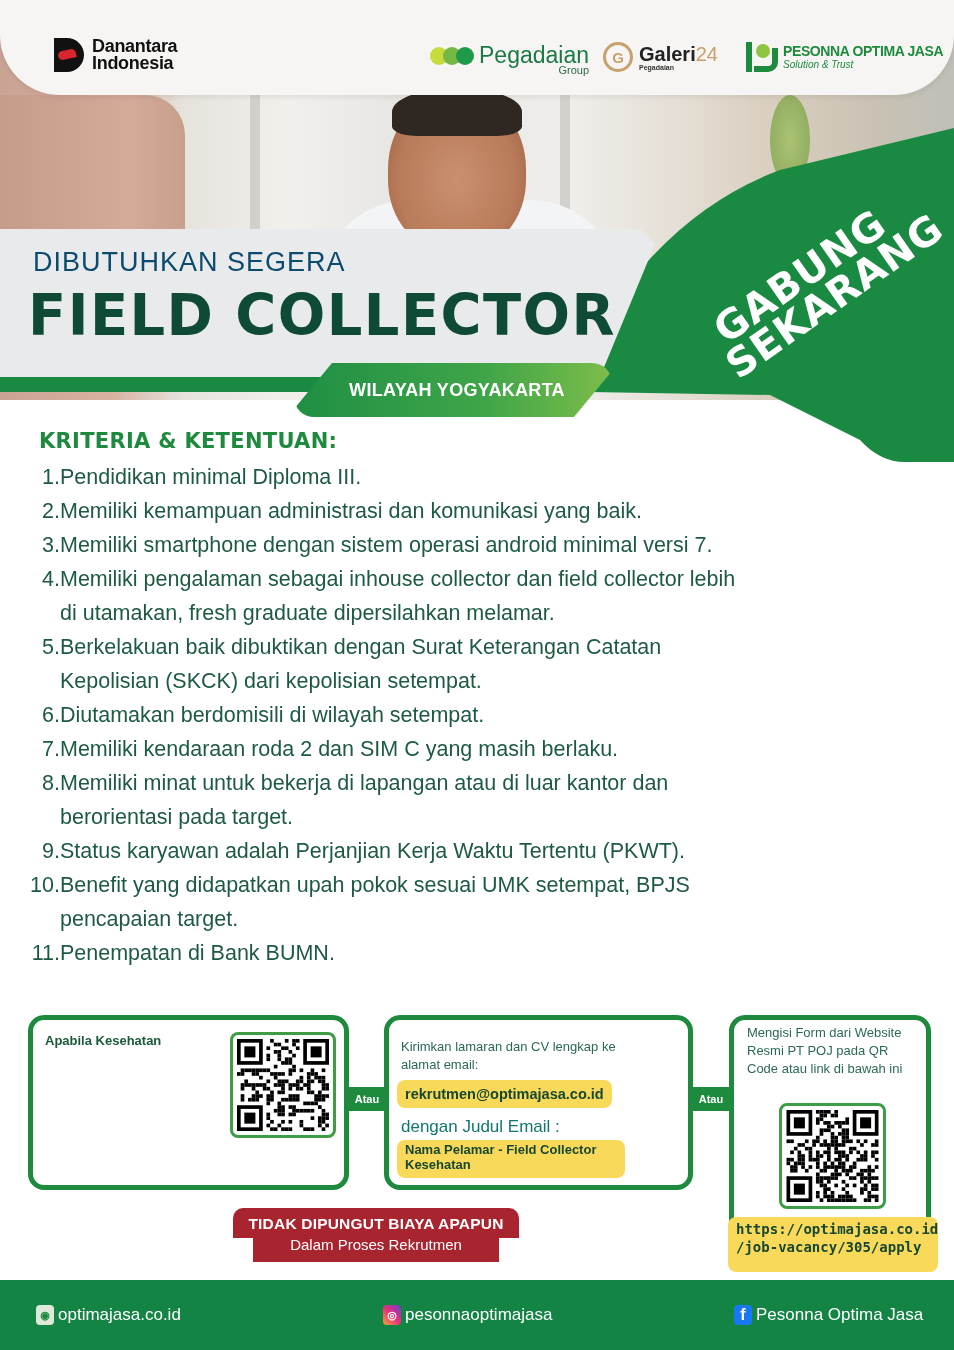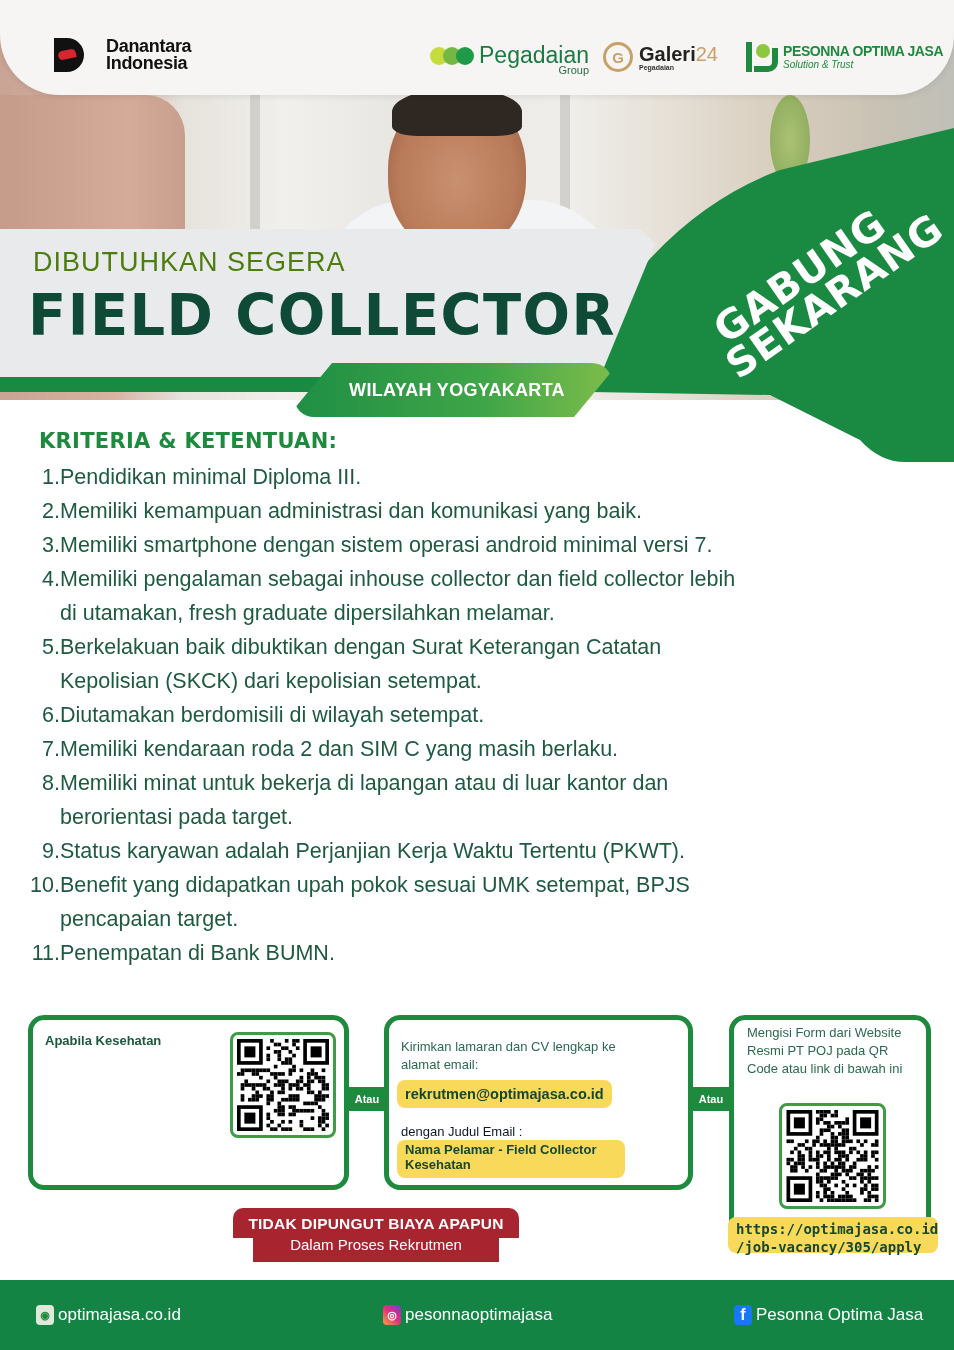--- a/index.html
+++ b/index.html
@@ -33,21 +33,21 @@
     border-radius: 0 40px 0 0;
   }
   .plant { position: absolute; left: 770px; top: 95px; width: 40px; height: 90px; border-radius: 50%; background: radial-gradient(#9cbf5a, #6e9a3a); opacity: .75; }
 
   
   .logo-bar {
     position: absolute; left: 0; top: 0; width: 954px; height: 95px;
     background: #f6f5f3; border-radius: 0 0 60px 60px;
     box-shadow: 0 2px 6px rgba(0,0,0,.08);
   }
-  .danantara { position: absolute; left: 54px; top: 38px; display: flex; align-items: center; gap: 22px; }
+  .danantara { position: absolute; left: 54px; top: 38px; display: flex; align-items: center; gap: 8px; }
   .danantara-mark {
     width: 30px; height: 34px; background: #111; border-radius: 0 17px 17px 0; position: relative;
   }
   .danantara-mark::after {
     content: ""; position: absolute; left: 4px; top: 12px; width: 18px; height: 9px;
     background: #d7262e; border-radius: 9px 9px 0 9px; transform: rotate(-12deg);
   }
   .danantara-text { font-weight: 700; font-size: 18px; line-height: 17px; color: #111; letter-spacing: -.3px; }
 
   .pegadaian { position: absolute; left: 430px; top: 42px; display: flex; align-items: flex-start; gap: 4px; }
@@ -77,21 +77,21 @@
   .green-band { position: absolute; left: 0; top: 375px; width: 954px; height: 17px; background: #1a8a43; }
   .green-diag {
     position: absolute; left: 0; top: 0; width: 954px; height: 470px;
   }
   .title-panel {
     position: absolute; left: 0; top: 229px; width: 655px; height: 148px;
     background: #e9eaec;
     clip-path: polygon(0 0, 640px 0, 655px 15px, 600px 148px, 0 148px);
     border-top-right-radius: 16px;
   }
-  .subtitle { position: absolute; left: 33px; top: 247px; font-size: 27px; letter-spacing: 1px; color: #4d7c0f; font-weight: 400; }
+  .subtitle { position: absolute; left: 33px; top: 247px; font-size: 27px; letter-spacing: 1px; color: #0c4a6e; font-weight: 400; }
   .title { position: absolute; left: 28px; top: 282px; font-size: 57px; font-weight: 900; color: #0f4a37; letter-spacing: 1.5px; font-family: "DejaVu Sans", sans-serif; transform: scaleX(.98); transform-origin: left; }
 
   .region-pill {
     position: absolute; left: 294px; top: 363px; width: 318px; height: 54px;
     background: linear-gradient(90deg, #1f8f45 0%, #3fa548 60%, #7dbd4a 100%);
     clip-path: polygon(38px 0, 318px 0, 318px 8px, 280px 54px, 0 54px, 0 46px);
     border-radius: 20px;
     display: flex; align-items: center; justify-content: center;
   }
   .region-label { color: #fff; font-weight: 700; font-size: 18px; letter-spacing: .3px; margin-left: 8px; }
@@ -123,25 +123,25 @@
   .b1-text { position: absolute; left: 12px; top: 31px; width: 180px; font-size: 12.5px; line-height: 17.5px; color: #2b6a50; }
   .qr { position: absolute; background: #fff; border: 3px solid #3e9c45; border-radius: 8px; padding: 4px; }
   .qr1 { left: 197px; top: 12px; width: 106px; height: 106px; }
   .qr2 { left: 45px; top: 83px; width: 107px; height: 106px; }
   .qr svg { width: 100%; height: 100%; display: block; }
   .link-chip { position: absolute; background: #f8d95a; border-radius: 8px; color: #17482f; font-weight: 700; font-family: "DejaVu Sans Mono", monospace; }
   .b1-link { left: 10px; top: 124px; width: 290px; height: 30px; font-size: 14.5px; display: flex; align-items: center; justify-content: center; }
 
   .b2-text1 { position: absolute; left: 12px; top: 18px; width: 240px; font-size: 13px; line-height: 17.5px; color: #2b6a50; }
   .b2-email { left: 8px; top: 60px; height: 28px; padding: 0 8px; font-size: 14.5px; display: flex; align-items: center; font-family: "Liberation Sans", sans-serif; font-weight: 800; }
-  .b2-text2 { position: absolute; left: 12px; top: 104px; font-size: 13px; color: #0f172a; }
+  .b2-text2 { position: absolute; left: 12px; top: 97px; font-size: 17px; color: #0f766e; }
   .b2-subject { left: 8px; top: 120px; width: 228px; height: 38px; padding: 2px 8px; font-size: 13px; line-height: 15px; font-family: "Liberation Sans", sans-serif; font-weight: 800; }
 
   .b3-text { position: absolute; left: 13px; top: 4px; width: 170px; font-size: 13px; line-height: 18px; color: #2b6a50; }
-  .b3-link { left: -6px; top: 197px; width: 210px; height: 36px; font-size: 14px; line-height: 18px; padding: 3px 8px; }
+  .b3-link { left: -6px; top: 197px; width: 210px; height: 55px; font-size: 14px; line-height: 18px; padding: 3px 8px; }
 
   
   .free-notice {
     position: absolute; left: 233px; top: 1208px; width: 286px; height: 54px;
     background: #a8242f; border-radius: 10px; text-align: center; color: #fff;
     clip-path: polygon(0 0, 100% 0, 100% 30px, 93% 30px, 93% 100%, 7% 100%, 7% 30px, 0 30px);
   }
   .free-title { font-size: 15.5px; font-weight: 800; margin-top: 7px; letter-spacing: .2px; }
   .free-sub { font-size: 15px; margin-top: 3px; }
 

